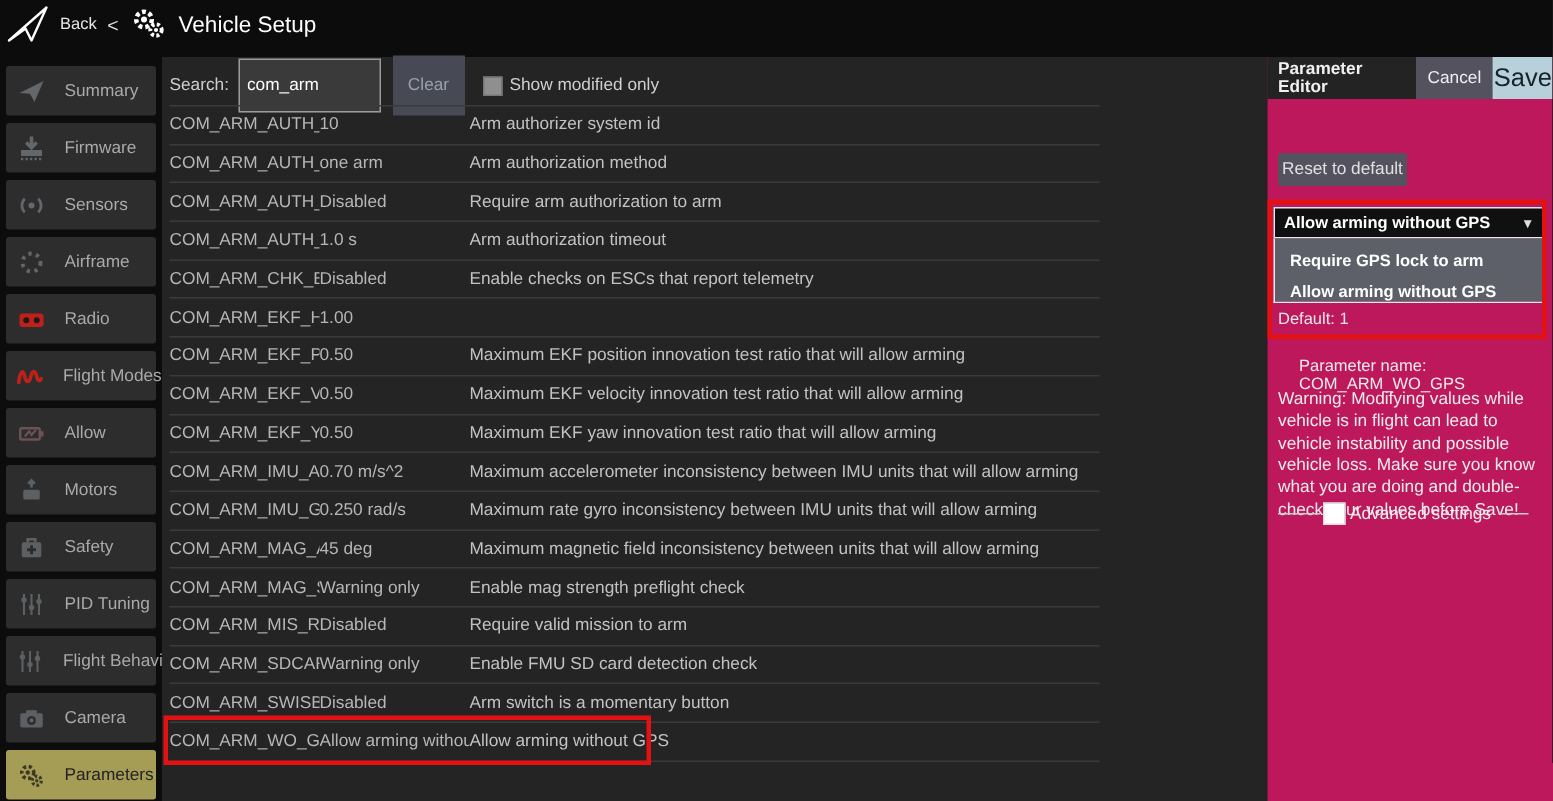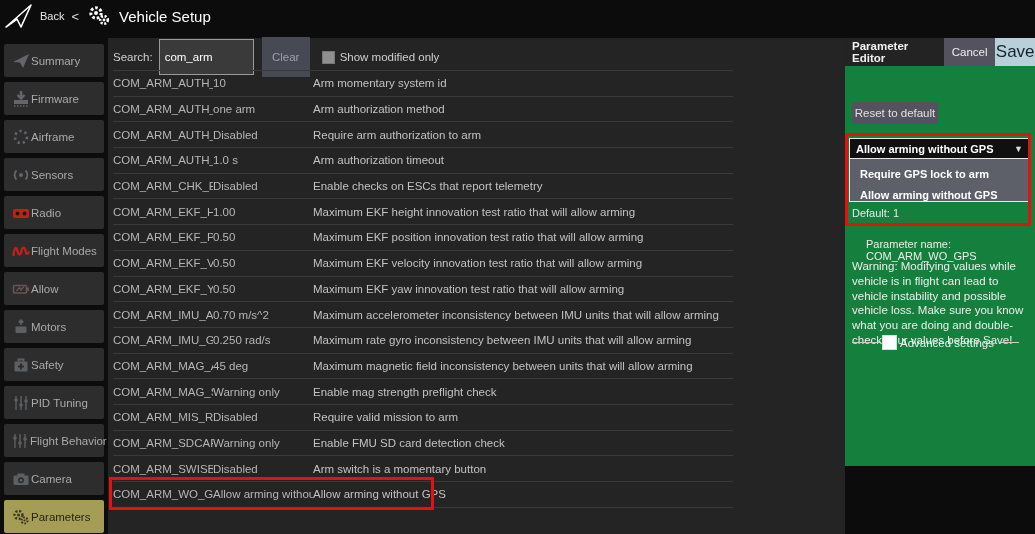--- a/index.html
+++ b/index.html
@@ -13,21 +13,21 @@
     background:#0c0c0c; display:flex; align-items:center; }
   .logo { margin-left:4px; display:flex; align-items:center; }
   .back-label { font-size:11px; color:#e8e8e8; margin-left:6px; }
   .back-chev { font-size:13px; color:#dcdcdc; margin:0 7px; }
   .title-gears { display:flex; align-items:center; color:#fff; }
   .page-title { font-size:15px; color:#fff; margin-left:7px; font-weight:400; }
   
   .sidebar { position:absolute; left:0; top:38px; width:108px; height:496px;
     background:#0c0c0c; display:flex; flex-direction:column; gap:5px; padding-top:6px; }
   .side-item { height:33px; margin:0 4px; background:#2d2d2d; border-radius:2px;
-    display:flex; align-items:center; padding-left:7px; gap:1px; cursor:pointer; flex:0 0 auto; }
+    display:flex; align-items:center; padding-left:7px; gap:13px; cursor:pointer; flex:0 0 auto; }
   .side-item.active { background:#a59d56; }
   .side-icon { width:19px; height:19px; display:flex; align-items:center; justify-content:center; }
   .side-icon svg { width:18px; height:18px; }
   .side-label { font-size:11.5px; color:#a9a9a9; white-space:nowrap; }
   .side-item.active .side-label { color:#242424; }
   
   .main { position:absolute; left:108px; top:38px; width:737px; height:496px; background:#242424; }
   .toolbar { position:absolute; left:5px; top:8px; display:flex; align-items:center; height:22px; }
   .search-label { font-size:11.5px; color:#cfcfcf; }
   .search-input { margin-left:6px; width:95px; height:20px; background:#3a3a3a;
@@ -39,21 +39,21 @@
     border:1px solid #777; cursor:pointer; }
   .modified-label { margin-left:5px; font-size:11.5px; color:#cfcfcf; }
   .ptable { position:absolute; left:5px; top:32px; width:620px; border-top:1px solid #3a3a3a; }
   .prow { height:25.7px; display:flex; align-items:center; border-bottom:1px solid #3a3a3a; cursor:pointer; }
   .cell-name  { width:100px; flex:0 0 auto; font-size:11.5px; color:#b6b6b6; white-space:nowrap; overflow:hidden; }
   .cell-value { width:100px; flex:0 0 auto; font-size:11.5px; color:#b6b6b6; white-space:nowrap; overflow:hidden; }
   .cell-desc  { flex:1; font-size:11.5px; color:#c2c2c2; white-space:nowrap; overflow:hidden; }
   .annot-row { position:absolute; left:1px; top:439px; width:325px; height:33px;
     border:3px solid #e31111; pointer-events:none; z-index:6; }
   
-  .panel { position:absolute; left:845px; top:38px; width:190px; height:428px; background:#15803d; }
+  .panel { position:absolute; left:845px; top:38px; width:190px; height:496px; background:#be185d; }
   .panel-header { position:absolute; left:0; top:0; width:190px; height:28px; background:#232323;
     display:flex; align-items:center; }
   .panel-title { font-size:11.5px; font-weight:bold; color:#f0f0f0; margin-left:7px; }
   .cancel-btn { margin-left:auto; width:52px; height:28px; background:#555260; color:#eee;
     border:none; font-size:11.5px; font-family:"Liberation Sans", sans-serif; cursor:pointer; }
   .save-btn { width:40px; height:28px; background:#b7d0da; color:#17232b; border:none;
     font-size:17px; font-family:"Liberation Sans", sans-serif; cursor:pointer; }
   .reset-btn { position:absolute; left:7px; top:64px; width:86px; height:22px; background:#555260;
     color:#e0e0e0; border:none; border-radius:2px; font-size:11.5px;
     font-family:"Liberation Sans", sans-serif; cursor:pointer; }
@@ -119,34 +119,34 @@
           <path d="M2 10 h14 v4 h-14 z" fill="currentColor"></path>
           <path d="M2 16 h14" stroke="currentColor" stroke-width="1.6" stroke-dasharray="1.5 1.5"></path>
         </svg>
       </span>
       <span class="side-label">Firmware</span>
     </div>
 
     <div class="side-item">
       <span class="side-icon" style="color: rgb(99, 102, 106);">
         <svg viewBox="0 0 18 18">
-          <circle cx="9" cy="9" r="6" fill="none" stroke="currentColor" stroke-width="2.6" stroke-dasharray="2.2 3"></circle>
-        </svg>
-      </span>
-      <span class="side-label">Airframe</span>
-    </div>
-
-    <div class="side-item">
-      <span class="side-icon" style="color: rgb(99, 102, 106);">
-        <svg viewBox="0 0 18 18">
           <circle cx="9" cy="9" r="2" fill="currentColor"></circle>
           <path d="M4.5 4.5 a6.3 6.3 0 0 0 0 9 M13.5 4.5 a6.3 6.3 0 0 1 0 9" fill="none" stroke="currentColor" stroke-width="1.8"></path>
         </svg>
       </span>
       <span class="side-label">Sensors</span>
+    </div>
+
+    <div class="side-item">
+      <span class="side-icon" style="color: rgb(99, 102, 106);">
+        <svg viewBox="0 0 18 18">
+          <circle cx="9" cy="9" r="6" fill="none" stroke="currentColor" stroke-width="2.6" stroke-dasharray="2.2 3"></circle>
+        </svg>
+      </span>
+      <span class="side-label">Airframe</span>
     </div>
 
     <div class="side-item">
       <span class="side-icon" style="color: rgb(192, 32, 26);">
         <svg viewBox="0 0 18 18">
           <rect x="1" y="5" width="16" height="9" rx="2" fill="currentColor"></rect>
           <circle cx="5.5" cy="9.5" r="2" fill="#1a1a1a"></circle>
           <circle cx="12.5" cy="9.5" r="2" fill="#1a1a1a"></circle>
         </svg>
       </span>
@@ -250,21 +250,21 @@
     <button class="clear-btn">Clear</button>
     <span class="modified-check"></span>
     <span class="modified-label">Show modified only</span>
   </div>
 
   <div class="ptable">
 
       <div class="prow">
         <span class="cell-name">COM_ARM_AUTH_ID</span>
         <span class="cell-value">10</span>
-        <span class="cell-desc">Arm momentary system id</span>
+        <span class="cell-desc">Arm authorizer system id</span>
       </div>
 
       <div class="prow">
         <span class="cell-name">COM_ARM_AUTH_MET</span>
         <span class="cell-value">one arm</span>
         <span class="cell-desc">Arm authorization method</span>
       </div>
 
       <div class="prow">
         <span class="cell-name">COM_ARM_AUTH_REQ</span>
@@ -280,21 +280,20 @@
 
       <div class="prow">
         <span class="cell-name">COM_ARM_CHK_ESCS</span>
         <span class="cell-value">Disabled</span>
         <span class="cell-desc">Enable checks on ESCs that report telemetry</span>
       </div>
 
       <div class="prow">
         <span class="cell-name">COM_ARM_EKF_HGT</span>
         <span class="cell-value">1.00</span>
-        <span class="cell-desc">Maximum EKF height innovation test ratio that will allow arming</span>
       </div>
 
       <div class="prow">
         <span class="cell-name">COM_ARM_EKF_POS</span>
         <span class="cell-value">0.50</span>
         <span class="cell-desc">Maximum EKF position innovation test ratio that will allow arming</span>
       </div>
 
       <div class="prow">
         <span class="cell-name">COM_ARM_EKF_VEL</span>

